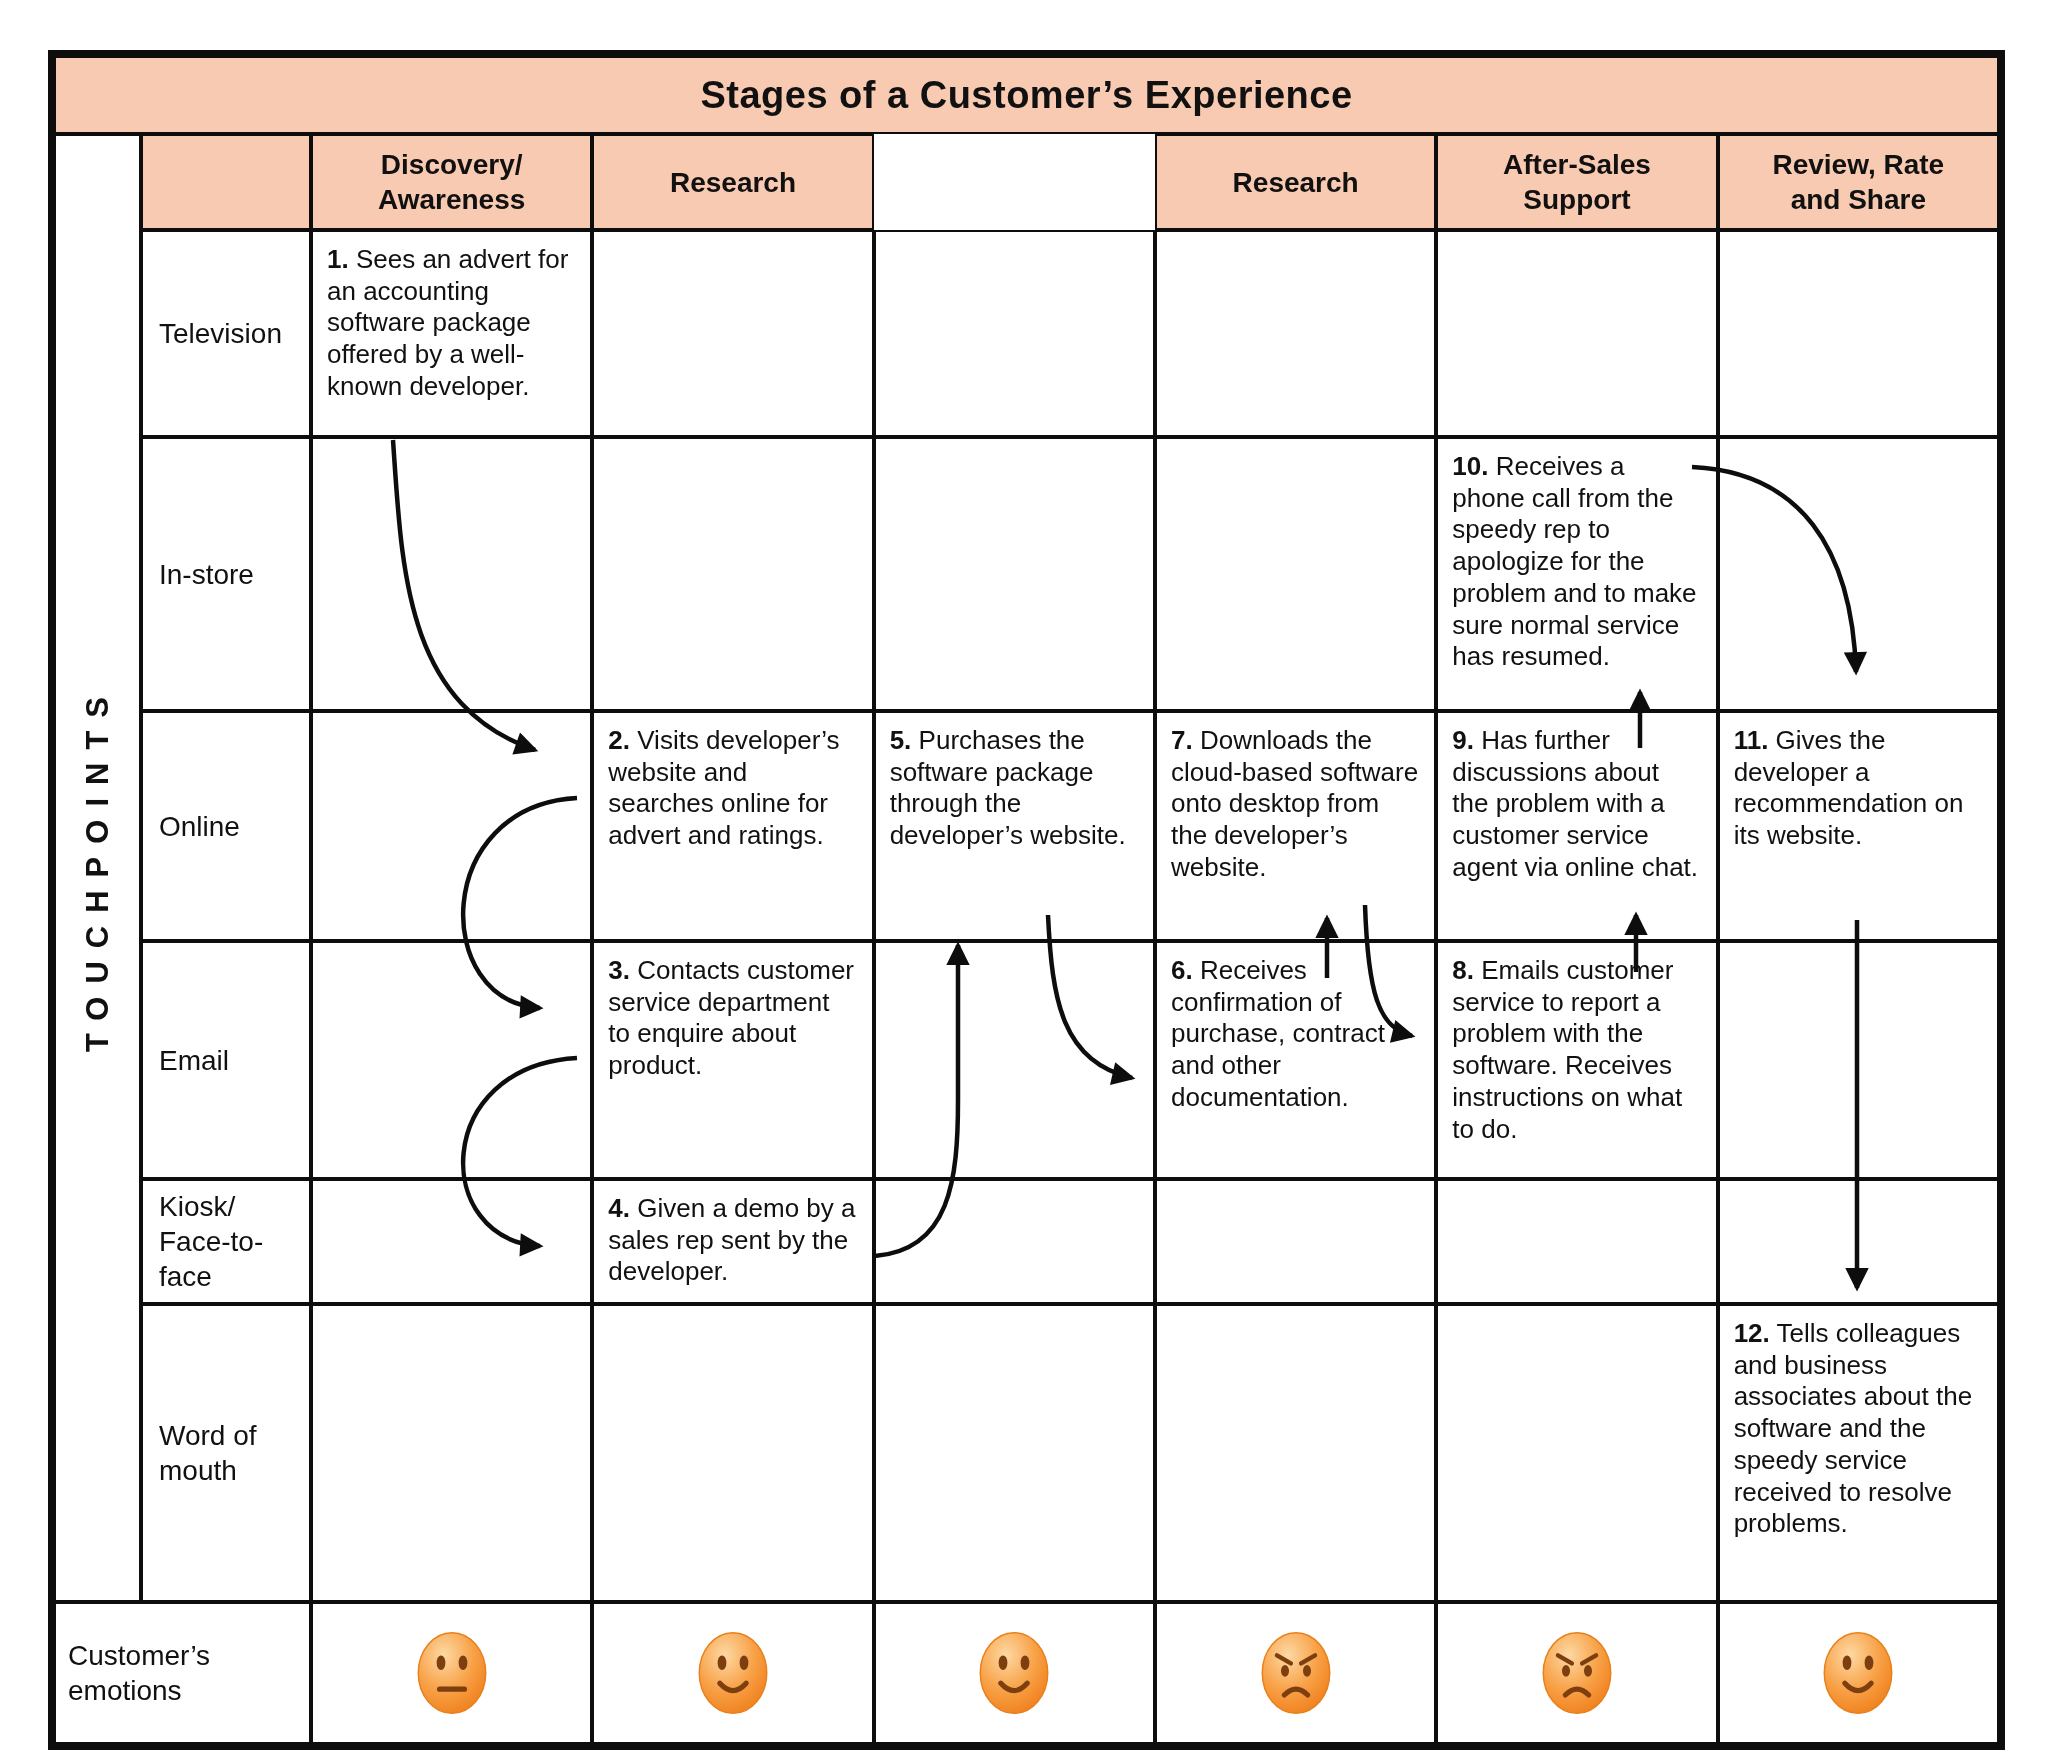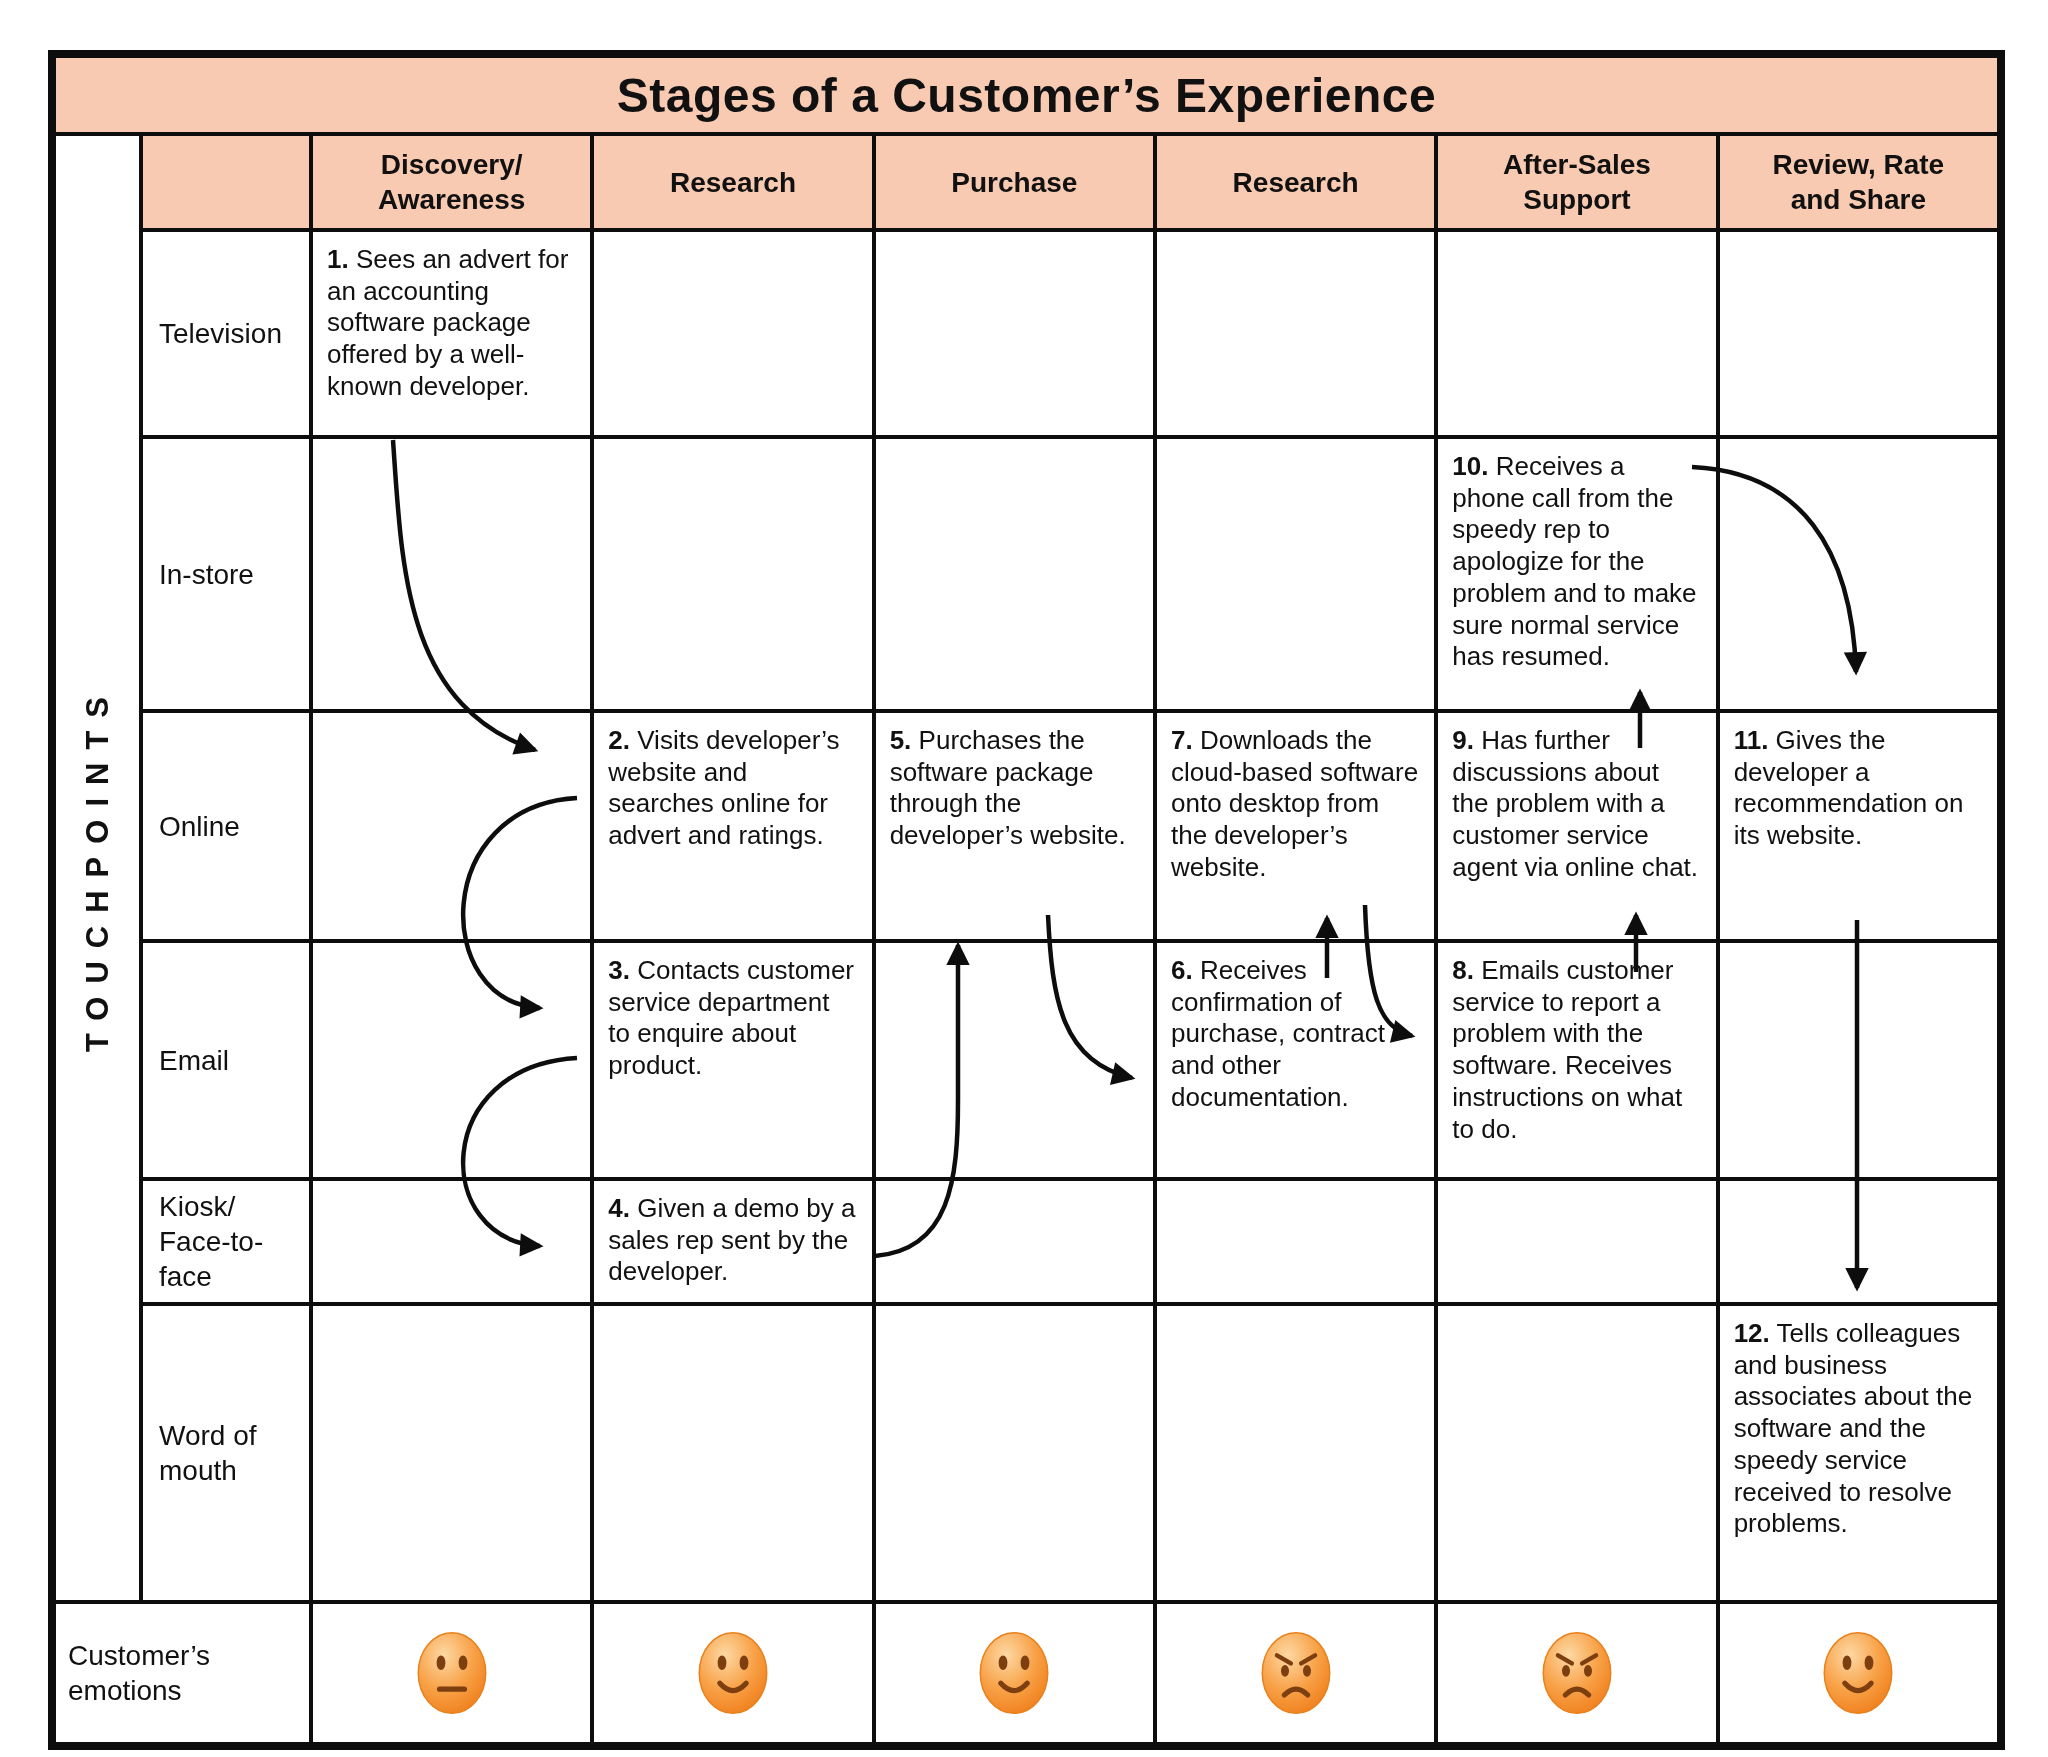--- a/index.html
+++ b/index.html
@@ -5,21 +5,21 @@
   html,body{margin:0;padding:0;background:#ffffff;}
   #stage{position:relative;width:2048px;height:1757px;background:#fff;
          font-family:"Liberation Sans", sans-serif;color:#111;}
   #grid{position:absolute;left:48px;top:50px;width:1957px;height:1700px;
         display:grid;box-sizing:border-box;border:6px solid #0d0d0d;background:#fff;
         grid-template-columns:87px 170px repeat(6,1fr);
         grid-template-rows:78px 96px 207px 274px 230px 238px 125px 298px 1fr;}
   .tcell{border:2px solid #0d0d0d;box-sizing:border-box;background:#fff;overflow:hidden;}
   .fill{background:#f9cab2;}
   .title{display:flex;align-items:center;justify-content:center;
-         font-size:48px;font-weight:bold;letter-spacing:.5px;}
+         font-size:38px;font-weight:bold;letter-spacing:.5px;}
   .hdr{display:flex;align-items:center;justify-content:center;text-align:center;
        font-size:28px;font-weight:bold;white-space:pre-line;line-height:1.25;}
   .side{display:flex;align-items:center;justify-content:center;}
   .side span{writing-mode:vertical-rl;transform:rotate(180deg);
              font-size:31px;font-weight:bold;letter-spacing:13px;}
   .rowlabel{display:flex;align-items:center;font-size:28px;padding-left:16px;
             white-space:pre-line;line-height:1.25;}
   .body{padding:12px 14px;font-size:26px;line-height:1.22;}
   .body .num{font-weight:bold;}
   .emolabel{display:flex;align-items:center;font-size:28px;padding-left:12px;
@@ -36,21 +36,20 @@
     <div class="tcell fill title" style="grid-row:1;grid-column:1/9">Stages of a Customer’s Experience</div>
 
     <div class="tcell side" style="grid-row:2/9;grid-column:1">
       <span>TOUCHPOINTS</span>
     </div>
 
     <div class="tcell fill" style="grid-row:2;grid-column:2"></div>
     <div class="tcell fill hdr" style="grid-row:2;grid-column:3">Discovery/
 Awareness</div>
     <div class="tcell fill hdr" style="grid-row:2;grid-column:4">Research</div>
-    <div class="tcell fill hdr" style="grid-row:2;grid-column:5">Purchase</div>
     <div class="tcell fill hdr" style="grid-row:2;grid-column:6">Research</div>
     <div class="tcell fill hdr" style="grid-row:2;grid-column:7">After-Sales
 Support</div>
     <div class="tcell fill hdr" style="grid-row:2;grid-column:8">Review, Rate
 and Share</div>
 
     <div class="tcell rowlabel" style="grid-row:3;grid-column:2">Television</div>
     <div class="tcell rowlabel" style="grid-row:4;grid-column:2">In-store</div>
     <div class="tcell rowlabel" style="grid-row:5;grid-column:2">Online</div>
     <div class="tcell rowlabel" style="grid-row:6;grid-column:2">Email</div>

